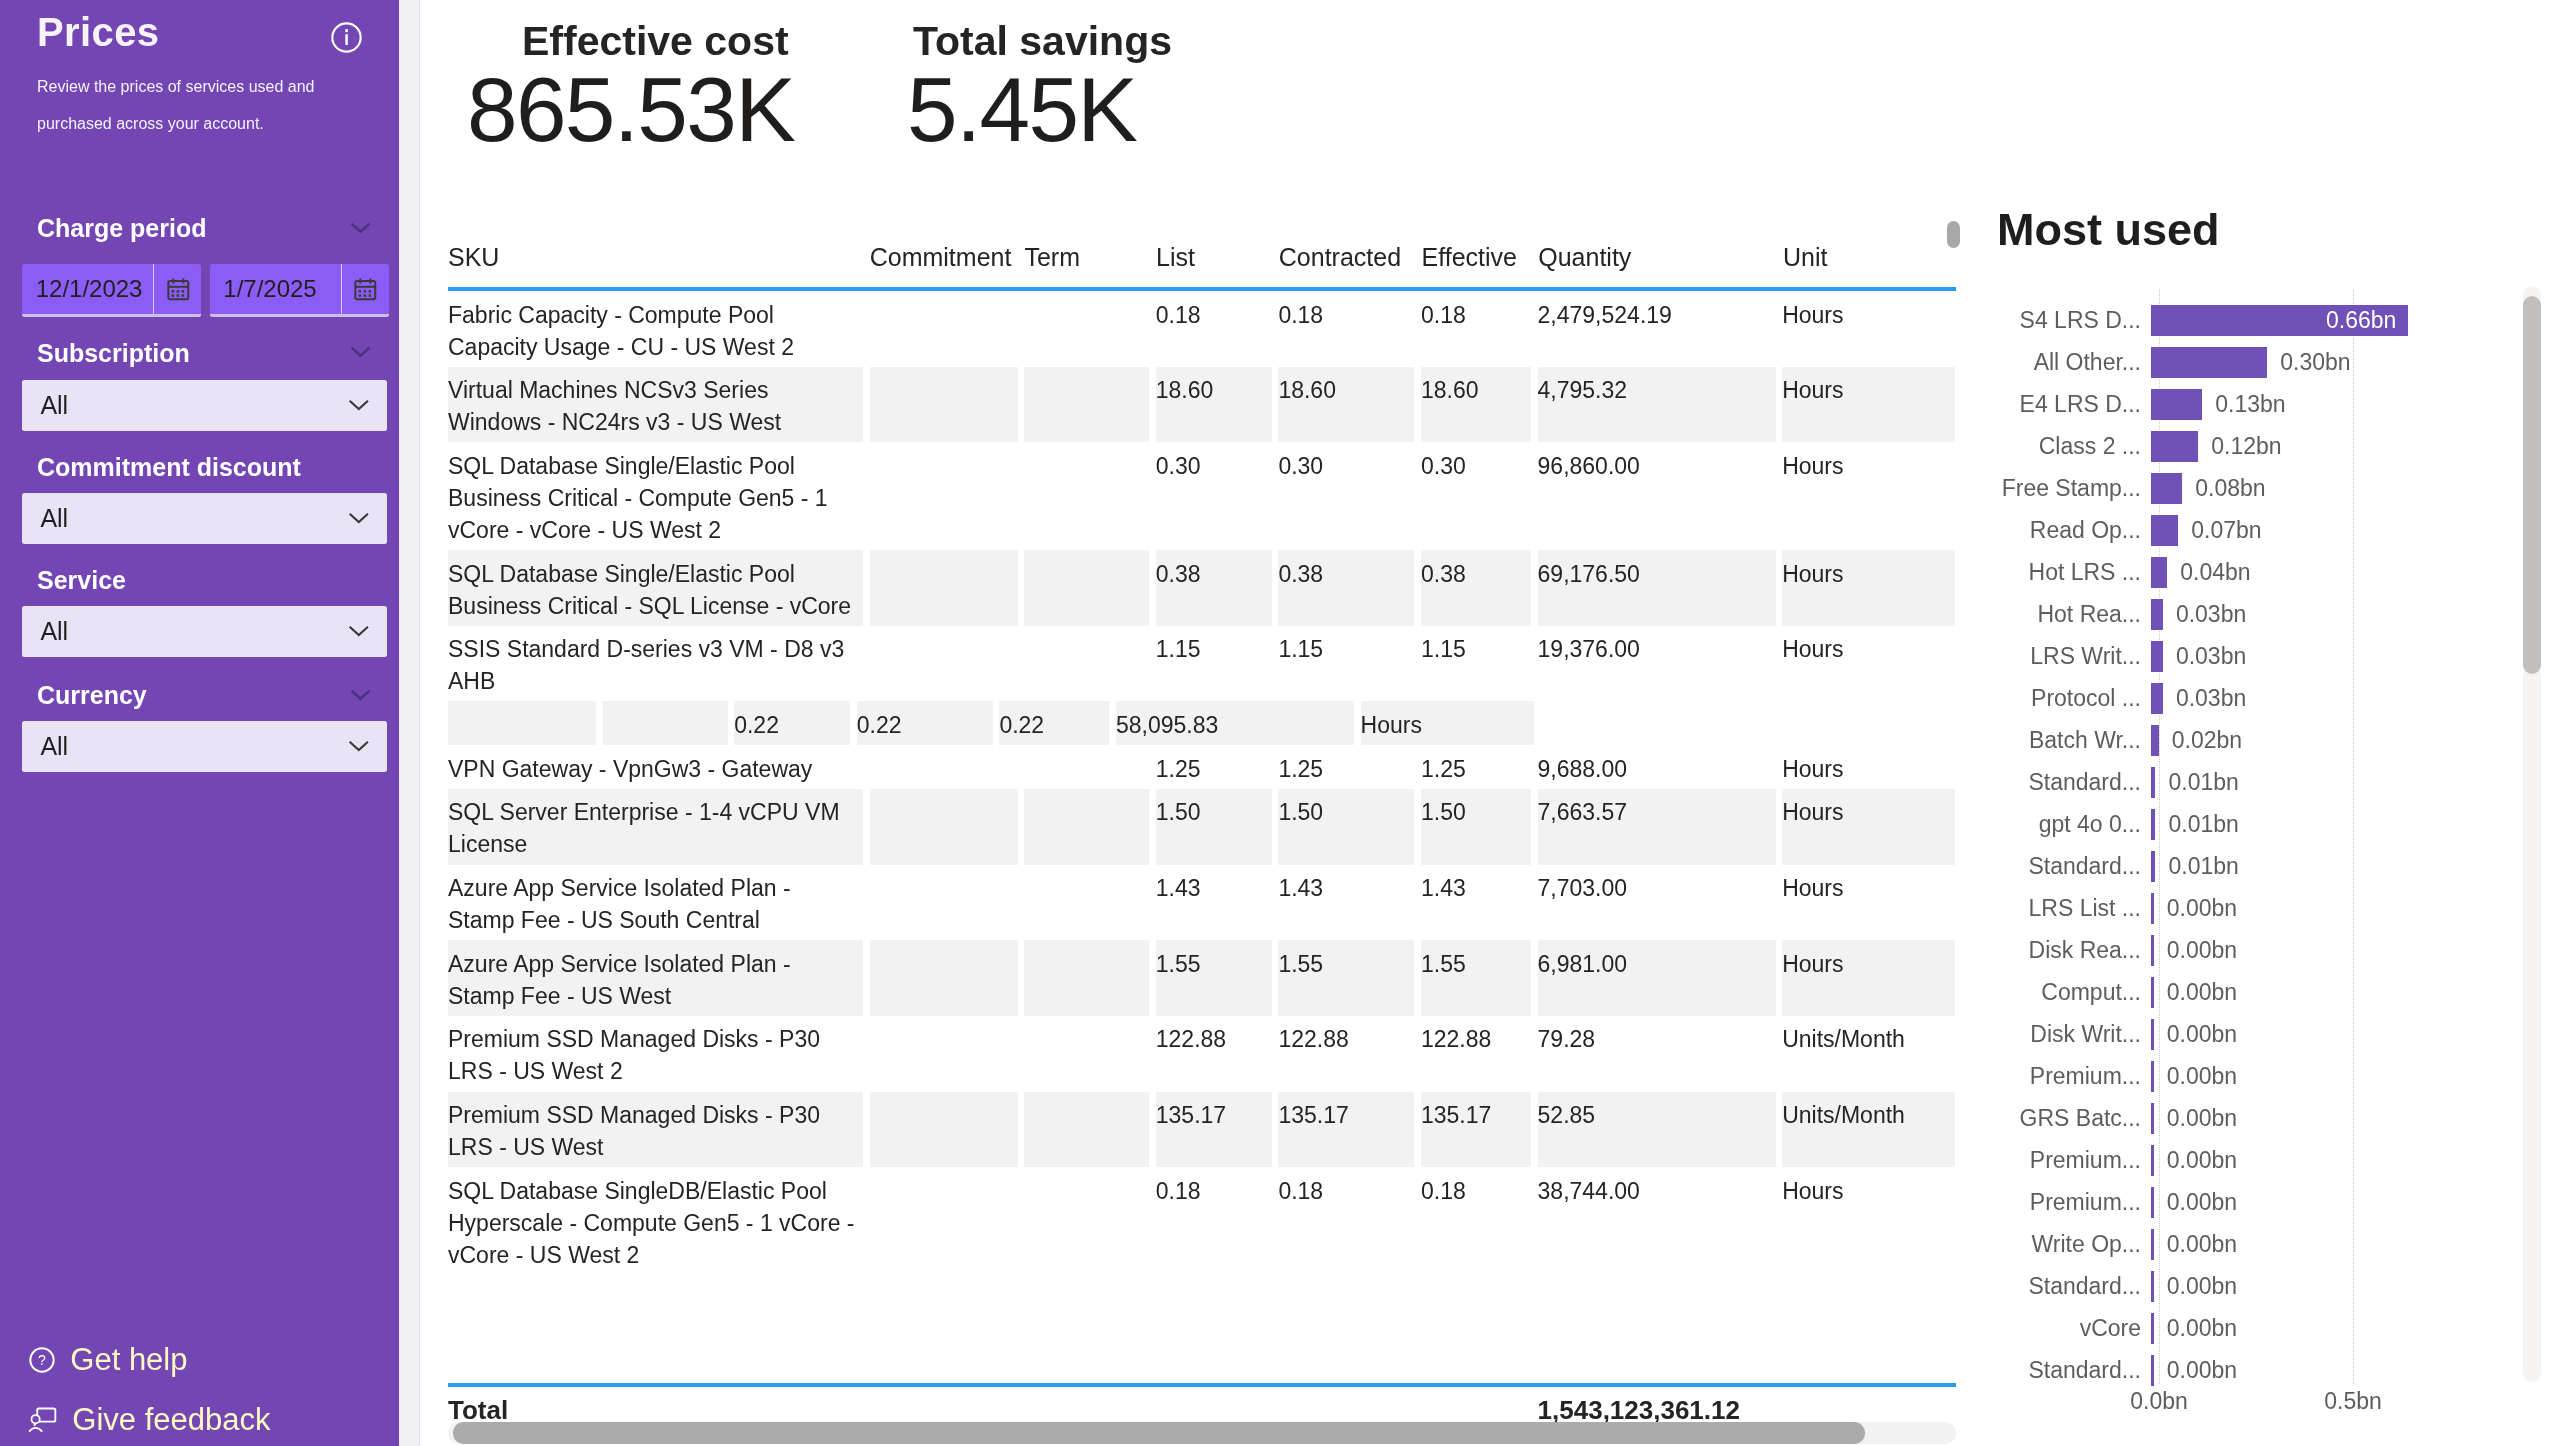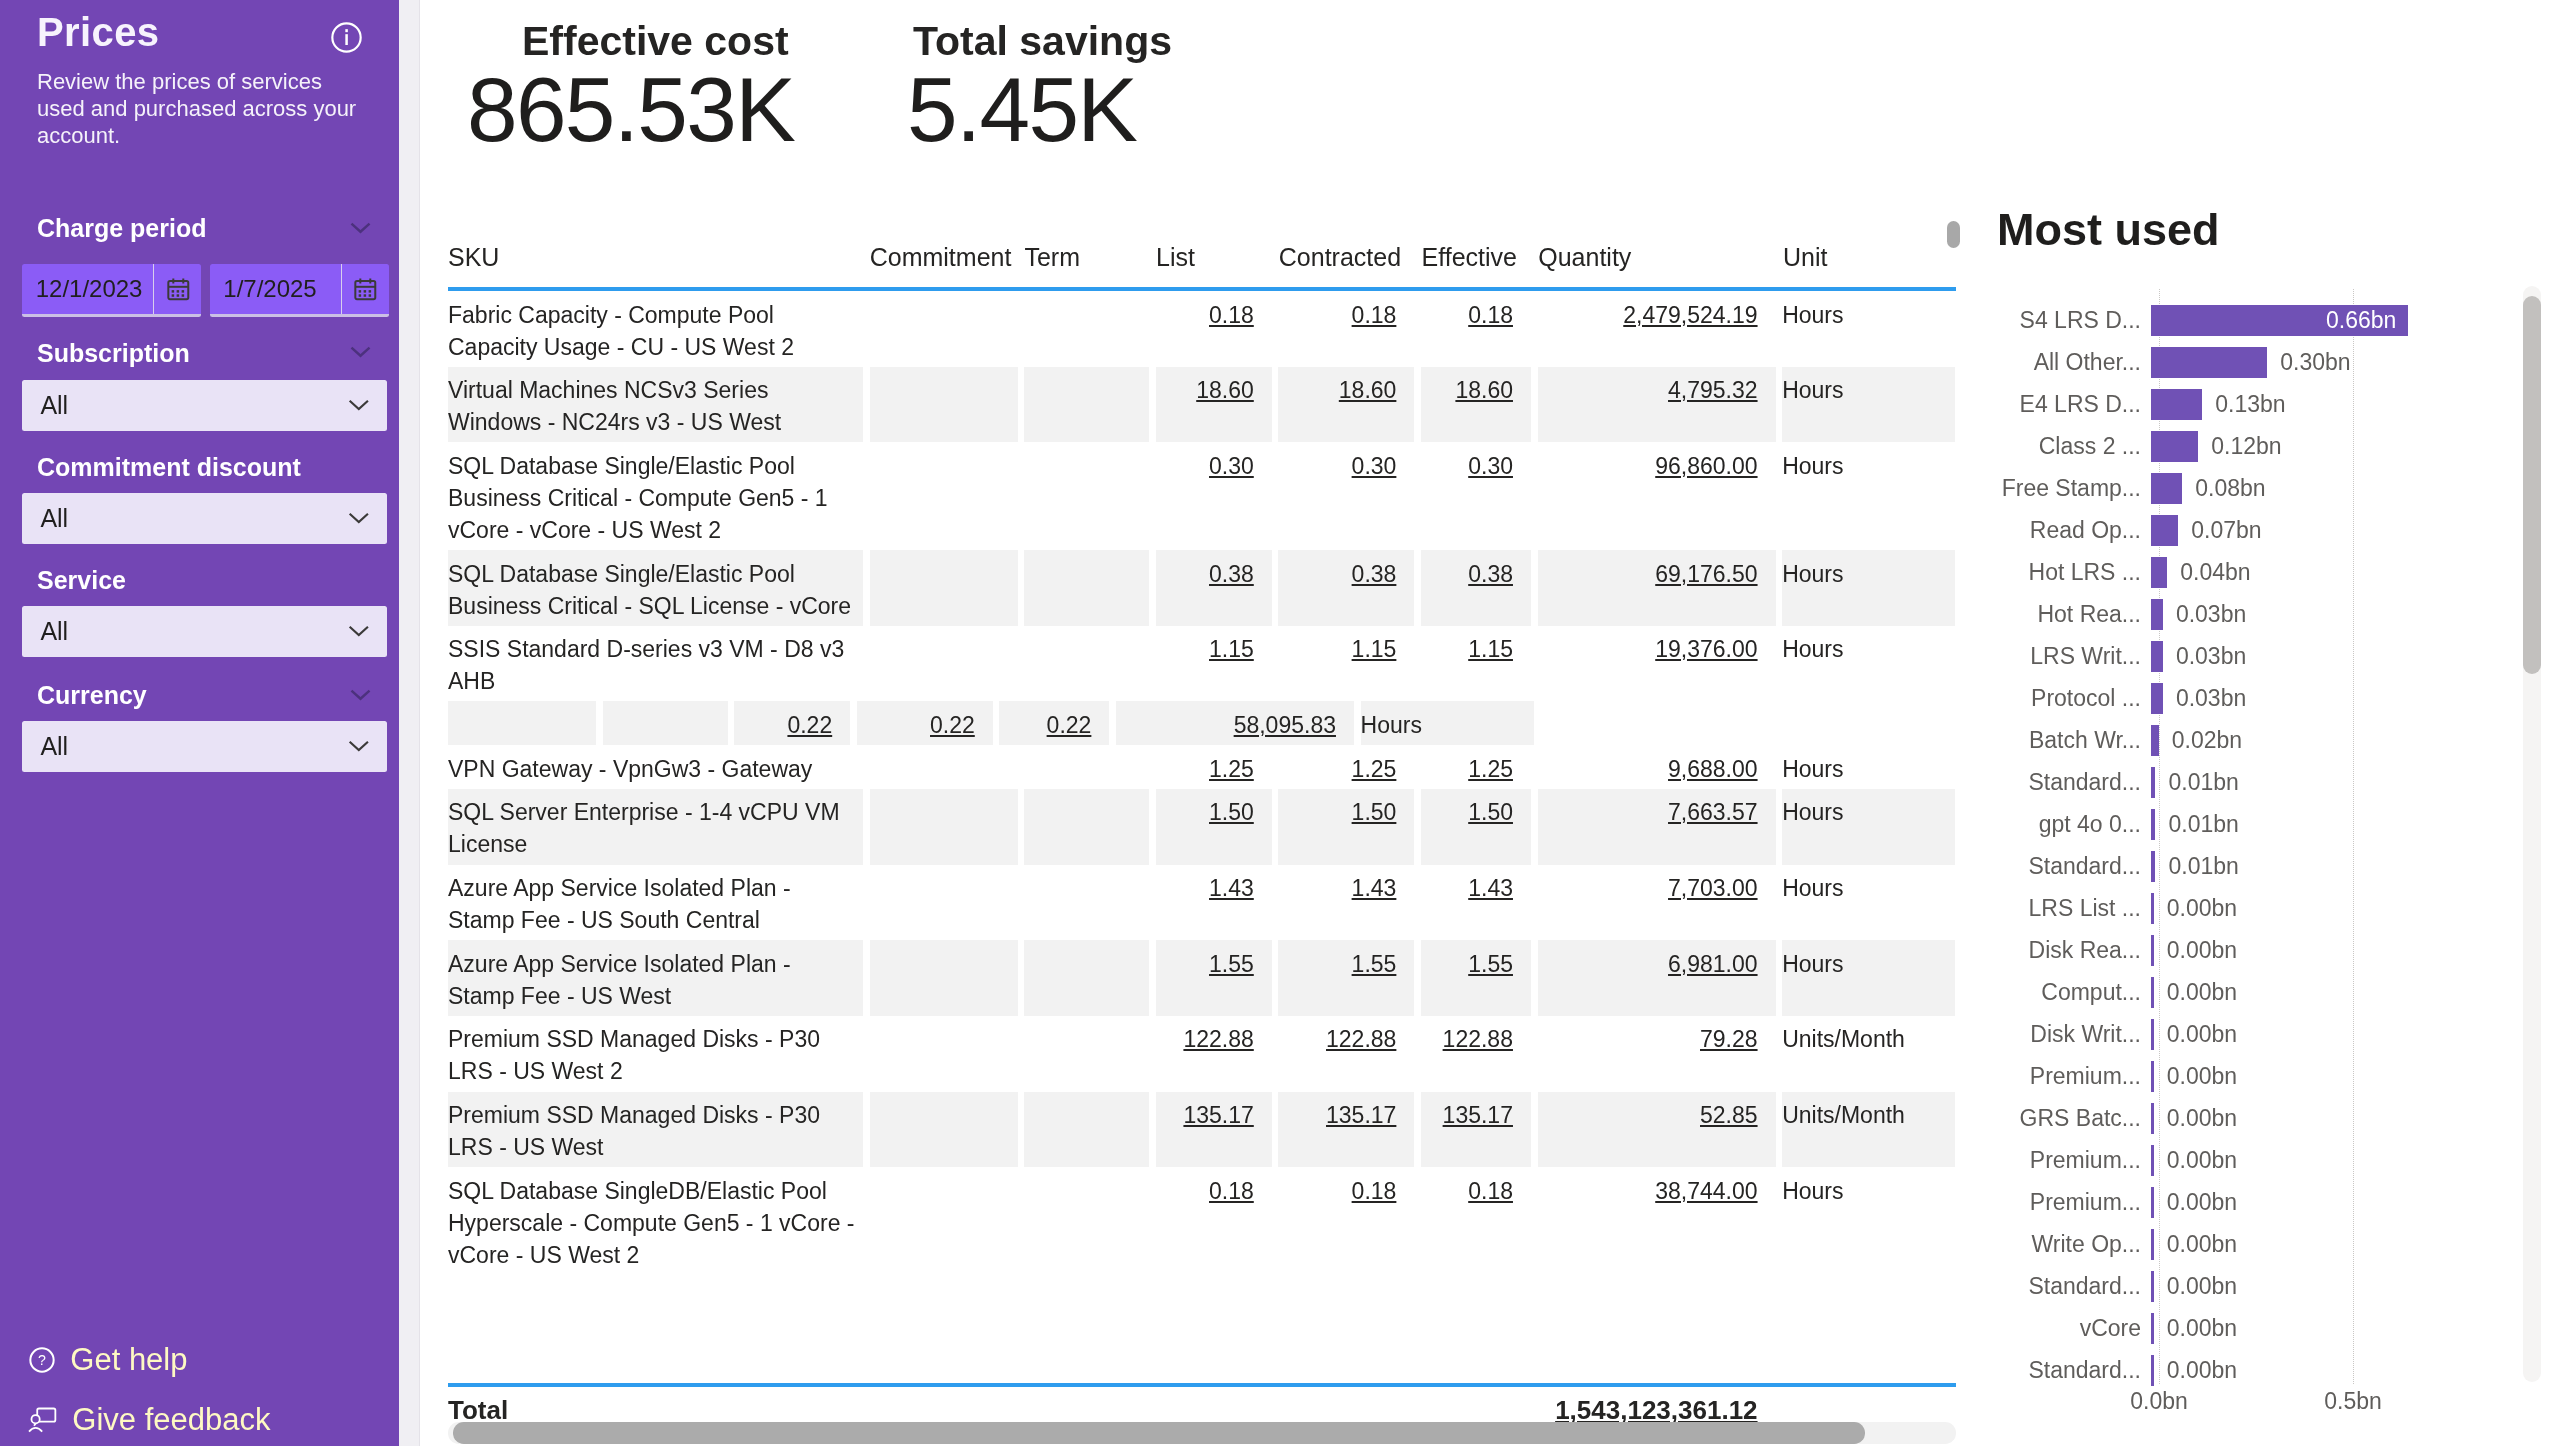--- a/index.html
+++ b/index.html
@@ -4,21 +4,21 @@
 <style>
   html,body{margin:0;padding:0;background:#fff;}
   #root{position:relative;width:2576px;height:1447px;overflow:hidden;
         font-family:"Liberation Sans",sans-serif;color:#252423;background:#ffffff;}
 
   
   .sidebar{position:absolute;left:0;top:0;width:399px;height:1447px;background:#7346B4;}
   .edge-strip{position:absolute;left:399px;top:0;width:20px;height:1447px;background:#F0EFF3;border-right:1.7px solid #E4E2E8;}
   .sb-title{position:absolute;left:37px;top:10px;font-size:40px;font-weight:600;color:#F7F3FD;letter-spacing:0.4px;}
   .info-ic{position:absolute;left:329px;top:20px;width:35px;height:35px;cursor:pointer;}
-  .sb-desc{position:absolute;left:37px;top:68px;width:326px;font-size:22px;line-height:27px;color:rgba(255,255,255,.93);}
+  .sb-desc{position:absolute;left:37px;top:68px;width:326px;font-size:16px;line-height:37px;color:rgba(255,255,255,.93);}
   .sb-sec-label{position:absolute;font-size:25px;font-weight:700;color:#FFFFFF;}
   .sb-chev{position:absolute;opacity:.55;}
   .dd{position:absolute;left:22.4px;width:365px;height:51px;background:#E9E3F6;border-radius:2.5px;
       display:flex;align-items:center;justify-content:space-between;padding:0 18px;box-sizing:border-box;cursor:pointer;}
   .dd .dd-val{font-size:25px;color:#201F1E;}
   .date-box{position:absolute;width:179px;height:53px;background:#8b5cf6;border-radius:2.5px;border-bottom:3.3px solid #CBC0E5;
       display:flex;align-items:center;box-sizing:border-box;cursor:text;}
   .date-box .dt{flex:1;font-size:24px;color:#201F1E;padding-left:13.3px;}
   .cal-btn{width:47px;height:100%;display:flex;align-items:center;justify-content:center;border-left:1.7px solid #d8cfec;cursor:pointer;}
   .sb-foot{position:absolute;left:27px;display:flex;align-items:center;gap:13.3px;cursor:pointer;}
@@ -29,21 +29,21 @@
   .card-value{position:absolute;font-size:91px;font-weight:300;color:#1F1E1D;letter-spacing:-1.7px;}
 
   
   .tbl{position:absolute;left:448px;top:214px;width:1508px;}
   .thead{display:flex;gap:6.6px;height:58px;align-items:flex-end;border-bottom:4.2px solid #2E9CEE;padding-bottom:15px;box-sizing:content-box;justify-content:space-between;}
   .thead .hc{font-size:25px;color:#252423;cursor:pointer;}
   .tbody{height:1092px;overflow:hidden;}
   .trow{display:flex;gap:6.6px;cursor:pointer;}
   .trow .td{padding-top:7.5px;padding-bottom:4.2px;font-size:23px;line-height:32px;}
   .trow.alt .td{background:#F2F2F2;}
-  .num{text-align:right;padding-right:18px;box-sizing:border-box;text-decoration:underline;}
+  .num{padding-right:18px;box-sizing:border-box;}
   .c0{width:415px;} .c1{width:148px;} .c2{width:125px;} .c3{width:116px;}
   .c4{width:136px;} .c5{width:110px;} .c6{width:238px;} .c7{width:173px;}
   .total-row{display:flex;gap:6.6px;border-top:4.2px solid #2E9CEE;height:47px;align-items:center;}
   .total-row .td{font-size:26px;font-weight:700;}
   .hscroll-track{position:absolute;left:448px;top:1422px;width:1508px;height:21.6px;background:#F2F2F2;border-radius:10.8px;}
   .hscroll-thumb{position:absolute;left:453px;top:1422px;width:1412px;height:21.6px;background:#ABABAB;border-radius:10.8px;cursor:pointer;}
   .vscroll-thumb{position:absolute;left:1947px;top:221px;width:12.5px;height:26.6px;background:#A8A8A8;border-radius:6.6px;cursor:pointer;}
 
   
   .chart-title{position:absolute;left:1997px;top:204px;font-size:45px;font-weight:700;color:#1F1E1D;}

